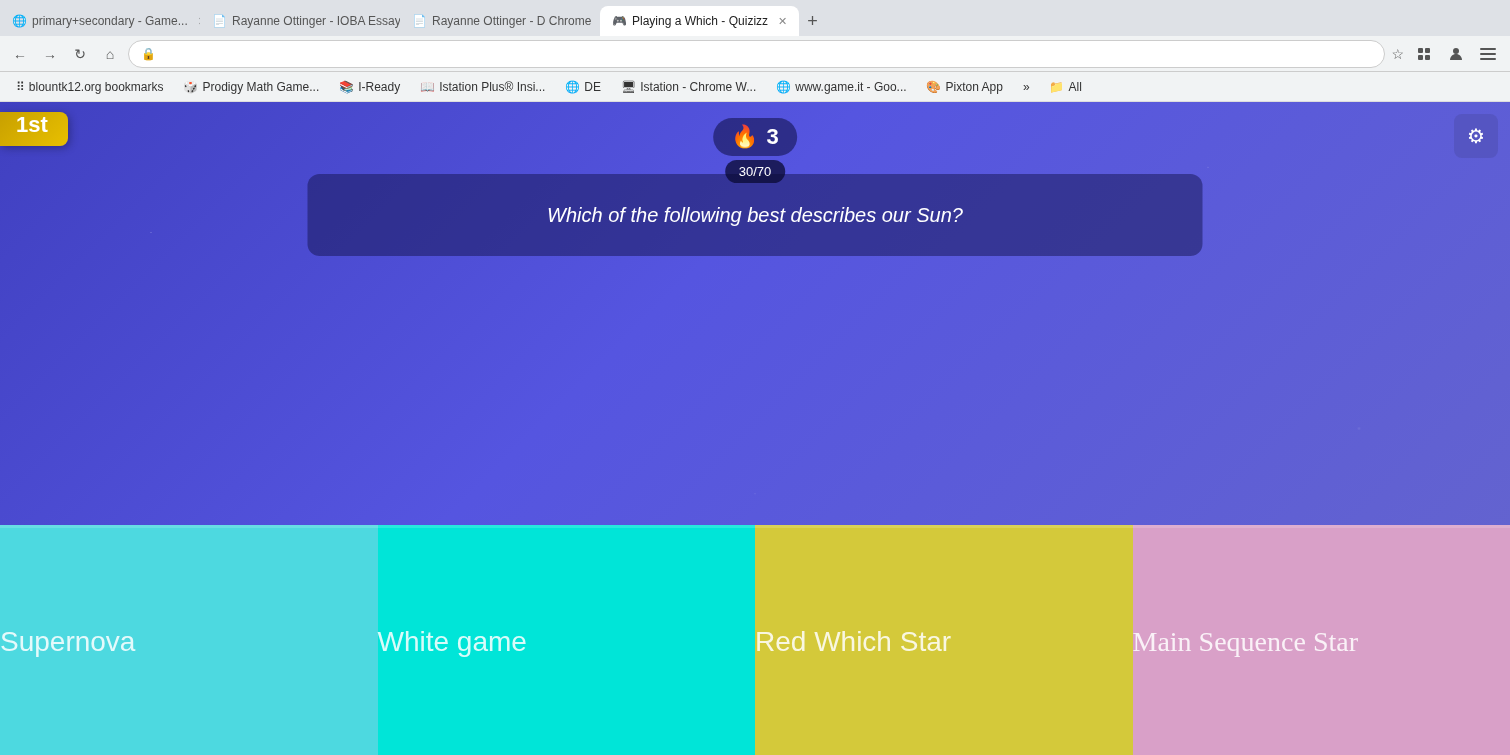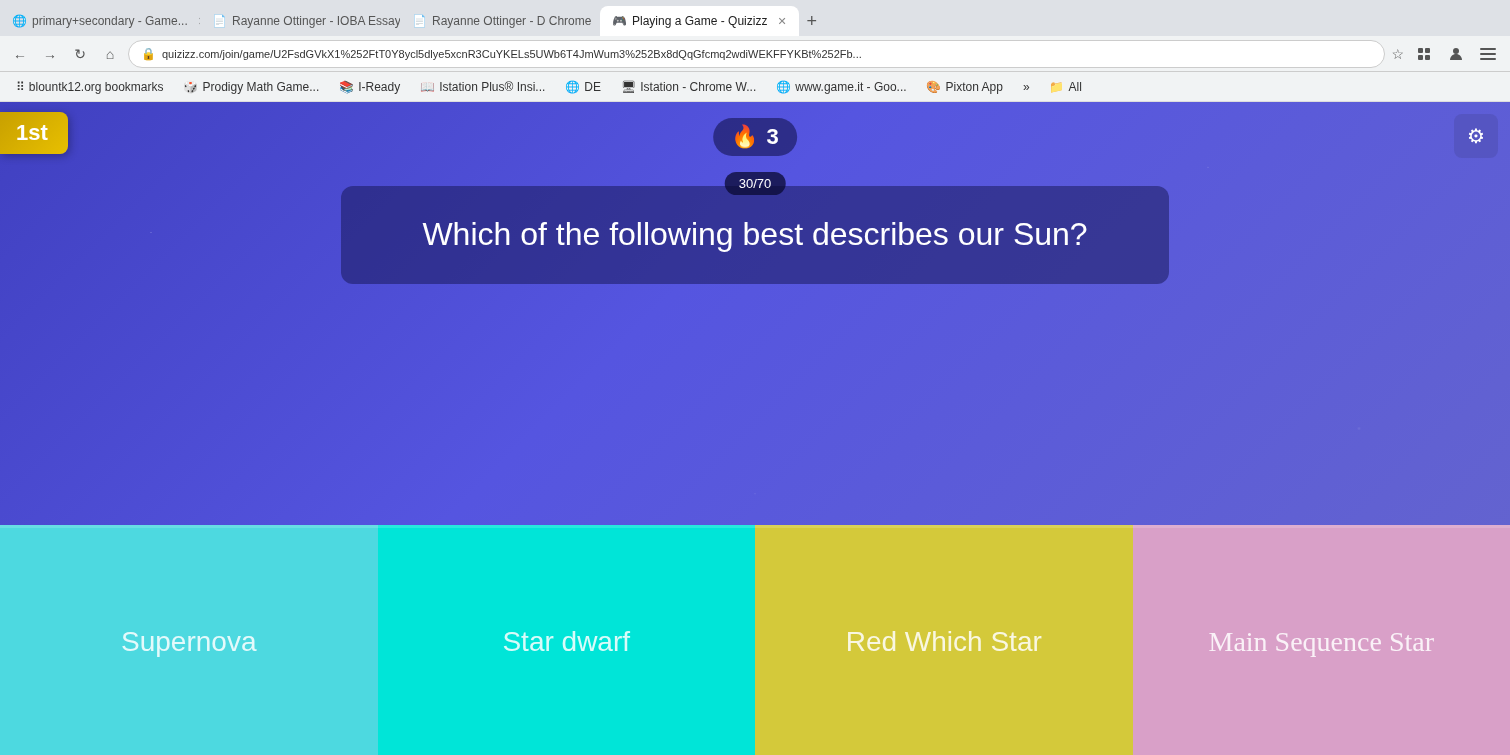--- a/index.html
+++ b/index.html
@@ -170,21 +170,21 @@
     }
 
     .rank-badge {
       position: absolute;
       left: 0;
       top: 10px;
       background: linear-gradient(135deg, #c8a000, #e8c000);
       color: #fff;
       font-weight: bold;
       font-size: 22px;
-      padding: 8px 20px 8px 16px;
+      padding: 0 20px 8px 16px;
       border-radius: 0 8px 8px 0;
       box-shadow: 2px 2px 8px rgba(0,0,0,0.3);
     }
 
     .streak-badge {
       position: absolute;
       top: 16px;
       left: 50%;
       transform: translateX(-50%);
       background: rgba(20, 20, 80, 0.6);
@@ -213,24 +213,24 @@
       display: flex;
       align-items: center;
       justify-content: center;
       cursor: pointer;
       color: #fff;
       font-size: 20px;
     }
 
     .question-section {
       position: absolute;
-      top: 84px;
+      top: 72px;
       left: 50%;
       transform: translateX(-50%);
-      width: 828px;
+      width: 895px;
     }
 
     .question-counter {
       background: rgba(10, 10, 50, 0.75);
       color: #fff;
       font-size: 13px;
       padding: 4px 14px;
       border-radius: 12px;
       display: inline-block;
       position: absolute;
@@ -244,40 +244,41 @@
     .question-box {
       background: rgba(20, 20, 80, 0.5);
       border-radius: 12px;
       padding: 28px 40px;
       text-align: center;
       margin-top: 0;
     }
 
     .question-text {
       color: #fff;
-      font-size: 32px;
+      font-size: 20px;
       font-weight: 400;
       line-height: 1.3;
+      font-style: italic;
     }
 
     
     .answers-row {
       position: absolute;
       bottom: 0;
       left: 0;
       right: 0;
       display: flex;
       height: 230px;
     }
 
     .answer-card {
       flex: 1;
       display: flex;
       align-items: center;
-      justify-content: center;
+      justify-content: flex-start;
       font-size: 28px;
       font-weight: 500;
       color: rgba(255,255,255,0.85);
       cursor: pointer;
       transition: filter 0.2s;
       border-top: 3px solid rgba(255,255,255,0.15);
     }
 
     .answer-card.cyan-light { background: #4dd9e0; }
     .answer-card.cyan-bright { background: #00e5d8; }
@@ -300,34 +301,33 @@
       <span>Rayanne Ottinger - IOBA Essay</span>
 
     </div>
     <div class="tab">
       <span class="tab-favicon">📄</span>
       <span>Rayanne Ottinger - D Chrome</span>
 
     </div>
     <div class="tab active">
       <span class="tab-favicon">🎮</span>
-      <span>Playing a Game - Quizizz</span>
+      <span>Playing a Which - Quizizz</span>
       <span class="tab-close">✕</span>
     </div>
     <span class="tab-new">+</span>
   </div>
 
   <div class="address-bar-row">
     <div class="nav-btn">←</div>
     <div class="nav-btn">→</div>
     <div class="nav-btn">↻</div>
     <div class="nav-btn">⌂</div>
     <div class="address-input">
       <span style="font-size:12px;color:#555;">🔒</span>
-      <span class="address-text">quizizz.com/join/game/U2FsdGVkX1%252FtT0Y8ycl5dlye5xcnR3CuYKELs5UWb6T4JmWum3%252Bx8dQqGfcmq2wdiWEKFFYKBt%252Fb...</span>
     </div>
     <span class="star-icon">☆</span>
     <div class="browser-actions">
       <div class="browser-btn">
         <svg width="16" height="16" viewBox="0 0 16 16" fill="#555">
             <rect x="2" y="2" width="5" height="5" rx="1"></rect>
             <rect x="9" y="2" width="5" height="5" rx="1"></rect>
             <rect x="2" y="9" width="5" height="5" rx="1"></rect>
             <rect x="9" y="9" width="5" height="5" rx="1"></rect>
           </svg>
@@ -411,21 +411,21 @@
     <div class="question-box">
       <p class="question-text">Which of the following best describes our Sun?</p>
     </div>
   </div>
 
   <div class="answers-row">
     <div class="answer-card cyan-light">
       <span>Supernova</span>
     </div>
     <div class="answer-card cyan-bright">
-      <span>Star dwarf</span>
+      <span>White game</span>
     </div>
     <div class="answer-card yellow">
       <span>Red Which Star</span>
     </div>
     <div class="answer-card pink">
       <span>Main Sequence Star</span>
     </div>
   </div>
 
 </div>

